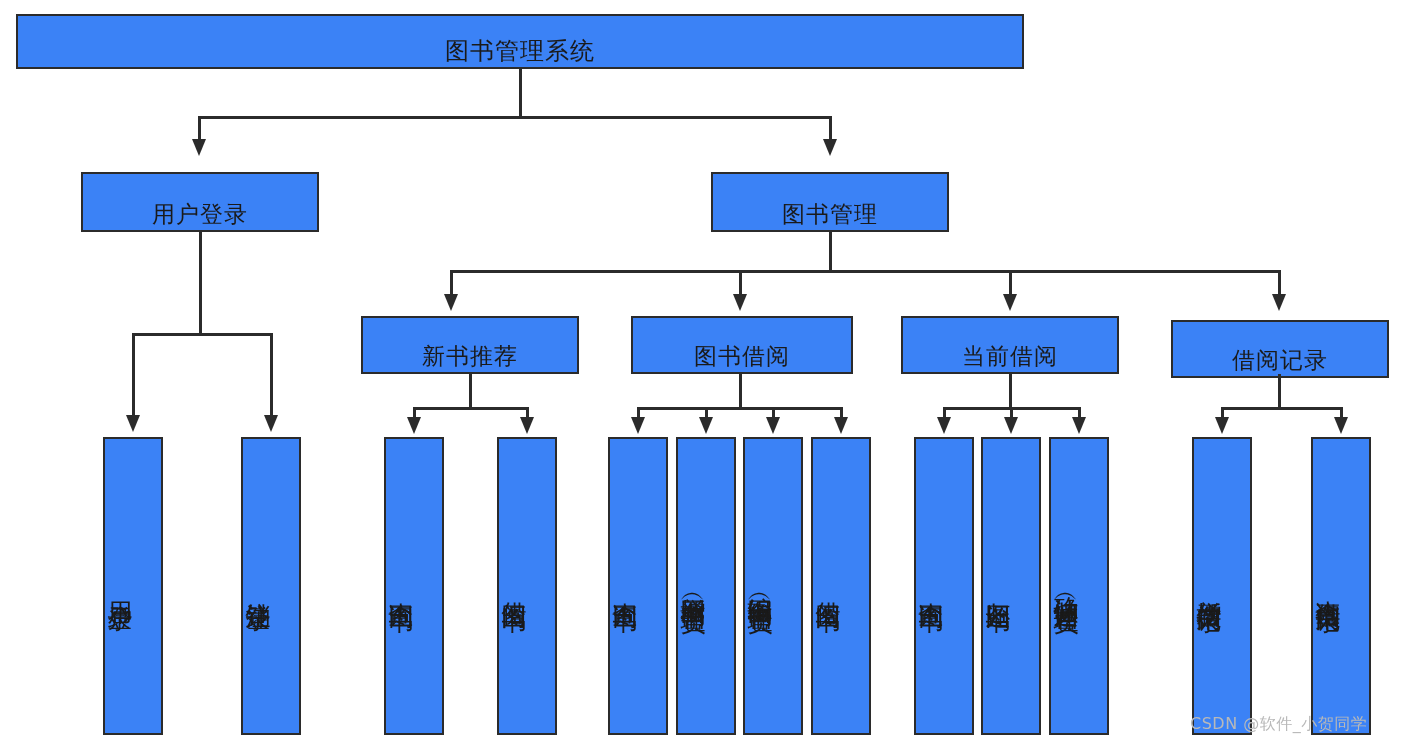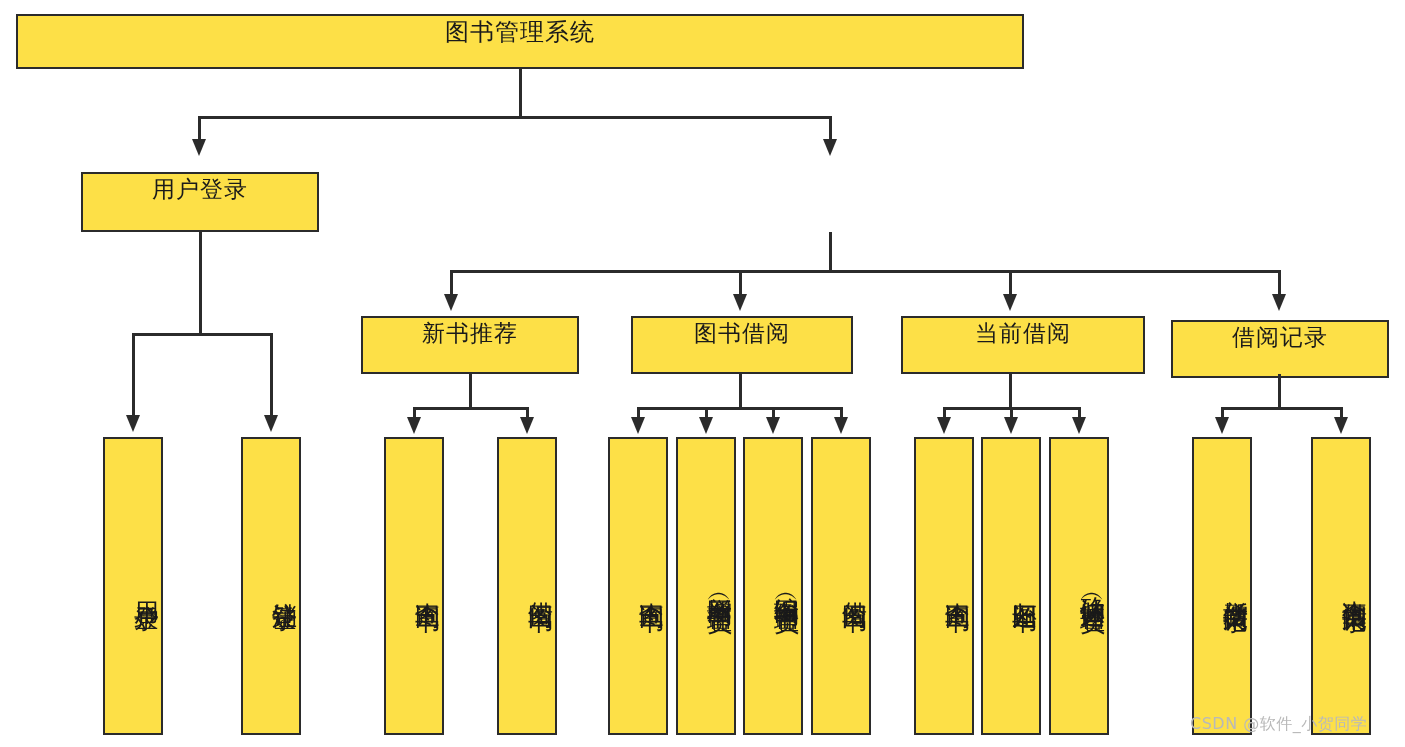--- a/index.html
+++ b/index.html
@@ -14,23 +14,23 @@
     position: relative;
     width: 1405px;
     height: 747px;
     background: #ffffff;
     overflow: hidden;
   }
   .node {
     position: absolute;
     box-sizing: border-box;
     border: 2.5px solid #2b2b2b;
-    background: #fde047;
+    background: #3b82f6;
     display: flex;
-    align-items: flex-start;
+    align-items: flex-end;
     justify-content: center;
     color: #1a1a1a;
   }
   .node-h {
     font-size: 23px;
     letter-spacing: 1px;
     white-space: nowrap;
   }
   .node-root {
     font-size: 24px;
@@ -87,20 +87,23 @@
   <div class="edge edge-h" style="left:199px; top:116px; width:632px; height:2.5px;"></div>
 
   <div class="edge edge-v" style="left:198px; top:116px; height:25px;"></div>
   <div class="arrow" style="left:192px; top:139px;"></div>
 
   <div class="edge edge-v" style="left:829px; top:116px; height:25px;"></div>
   <div class="arrow" style="left:823px; top:139px;"></div>
 
   <div class="node node-h" style="left:81px; top:172px; width:238px; height:60px;">
     <span>用户登录</span>
+  </div>
+  <div class="node node-h" style="left:711px; top:172px; width:238px; height:60px;">
+    <span>图书管理</span>
   </div>
 
   <div class="edge edge-v" style="left:199px; top:232px; height:103px;"></div>
   <div class="edge edge-h" style="left:133px; top:333px; width:139px;"></div>
   <div class="edge edge-v" style="left:132px; top:333px; height:84px;"></div>
   <div class="arrow" style="left:126px; top:415px;"></div>
   <div class="edge edge-v" style="left:270px; top:333px; height:84px;"></div>
   <div class="arrow" style="left:264px; top:415px;"></div>
 
   <div class="node node-v" style="left:103px; top:437px; width:60px; height:298px;">
@@ -120,21 +123,21 @@
   <div class="arrow" style="left:1003px; top:294px;"></div>
   <div class="edge edge-v" style="left:1278px; top:270px; height:26px;"></div>
   <div class="arrow" style="left:1272px; top:294px;"></div>
 
   <div class="node node-h" style="left:361px; top:316px; width:218px; height:58px;">
     <span>新书推荐</span>
   </div>
   <div class="node node-h" style="left:631px; top:316px; width:222px; height:58px;">
     <span>图书借阅</span>
   </div>
-  <div class="node node-h" style="left:901px; top:316px; width:244px; height:58px;">
+  <div class="node node-h" style="left:901px; top:316px; width:218px; height:58px;">
     <span>当前借阅</span>
   </div>
   <div class="node node-h" style="left:1171px; top:320px; width:218px; height:58px;">
     <span>借阅记录</span>
   </div>
 
   <div class="edge edge-v" style="left:469px; top:374px; height:35px;"></div>
   <div class="edge edge-h" style="left:414px; top:407px; width:114px;"></div>
   <div class="edge edge-v" style="left:413px; top:407px; height:12px;"></div>
   <div class="arrow" style="left:407px; top:417px;"></div>

